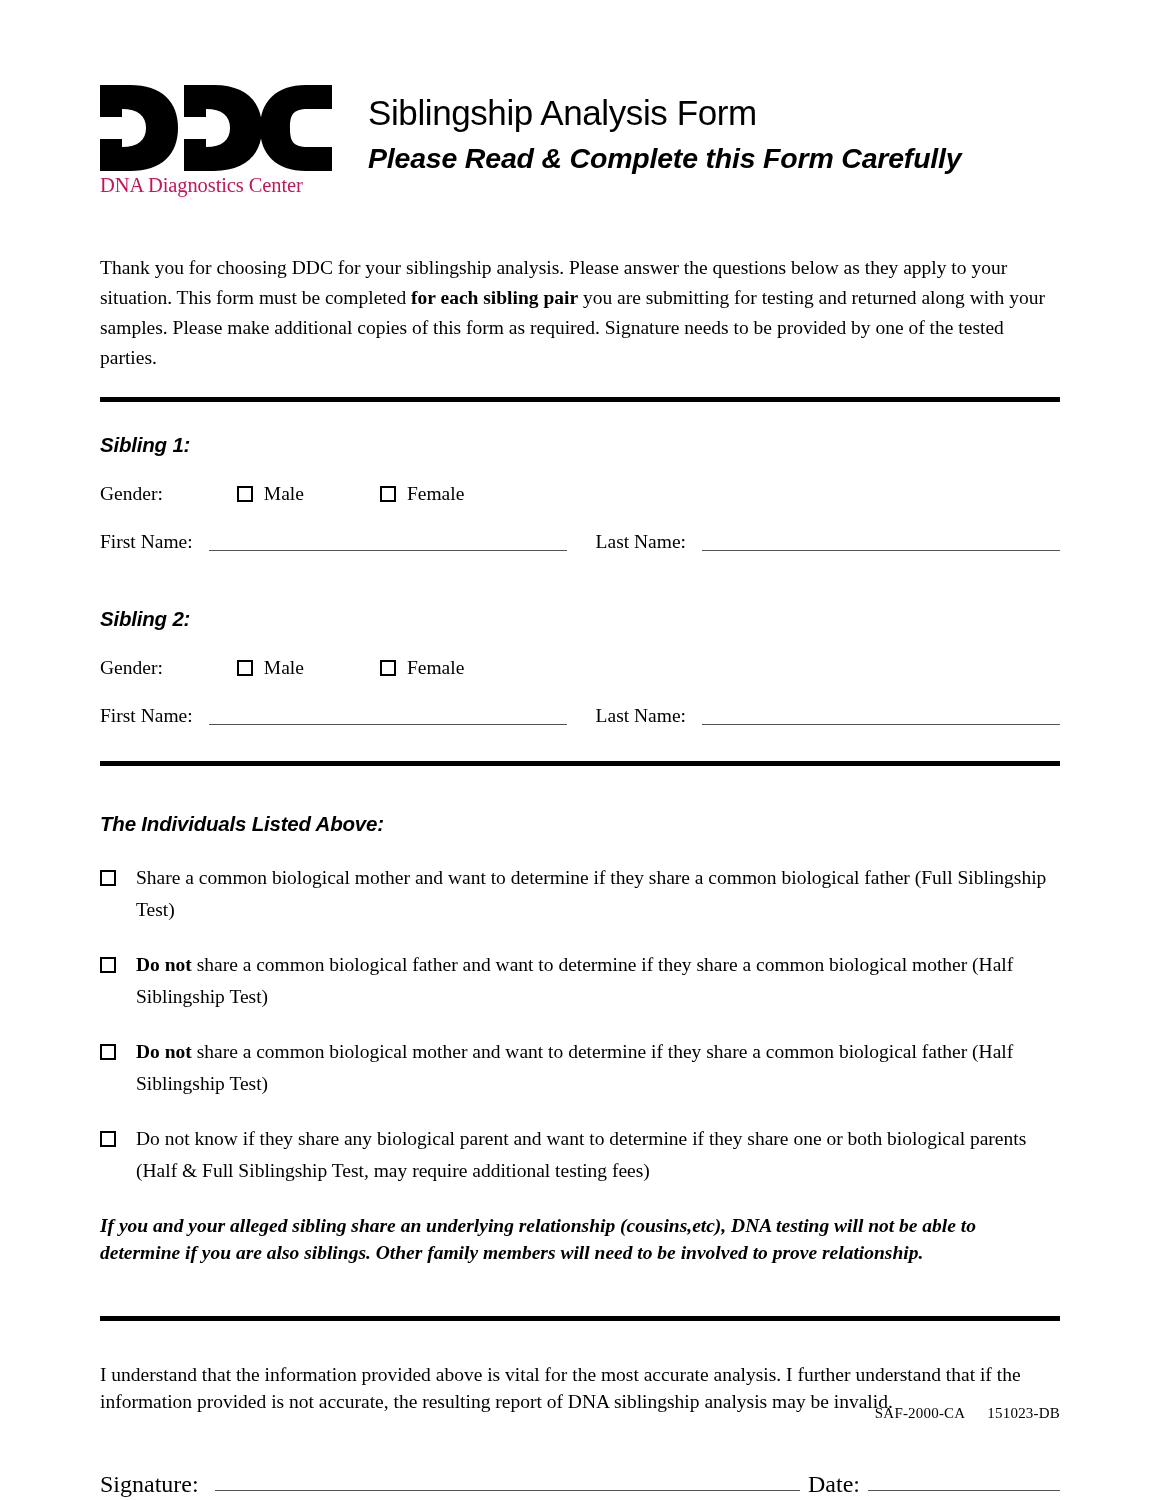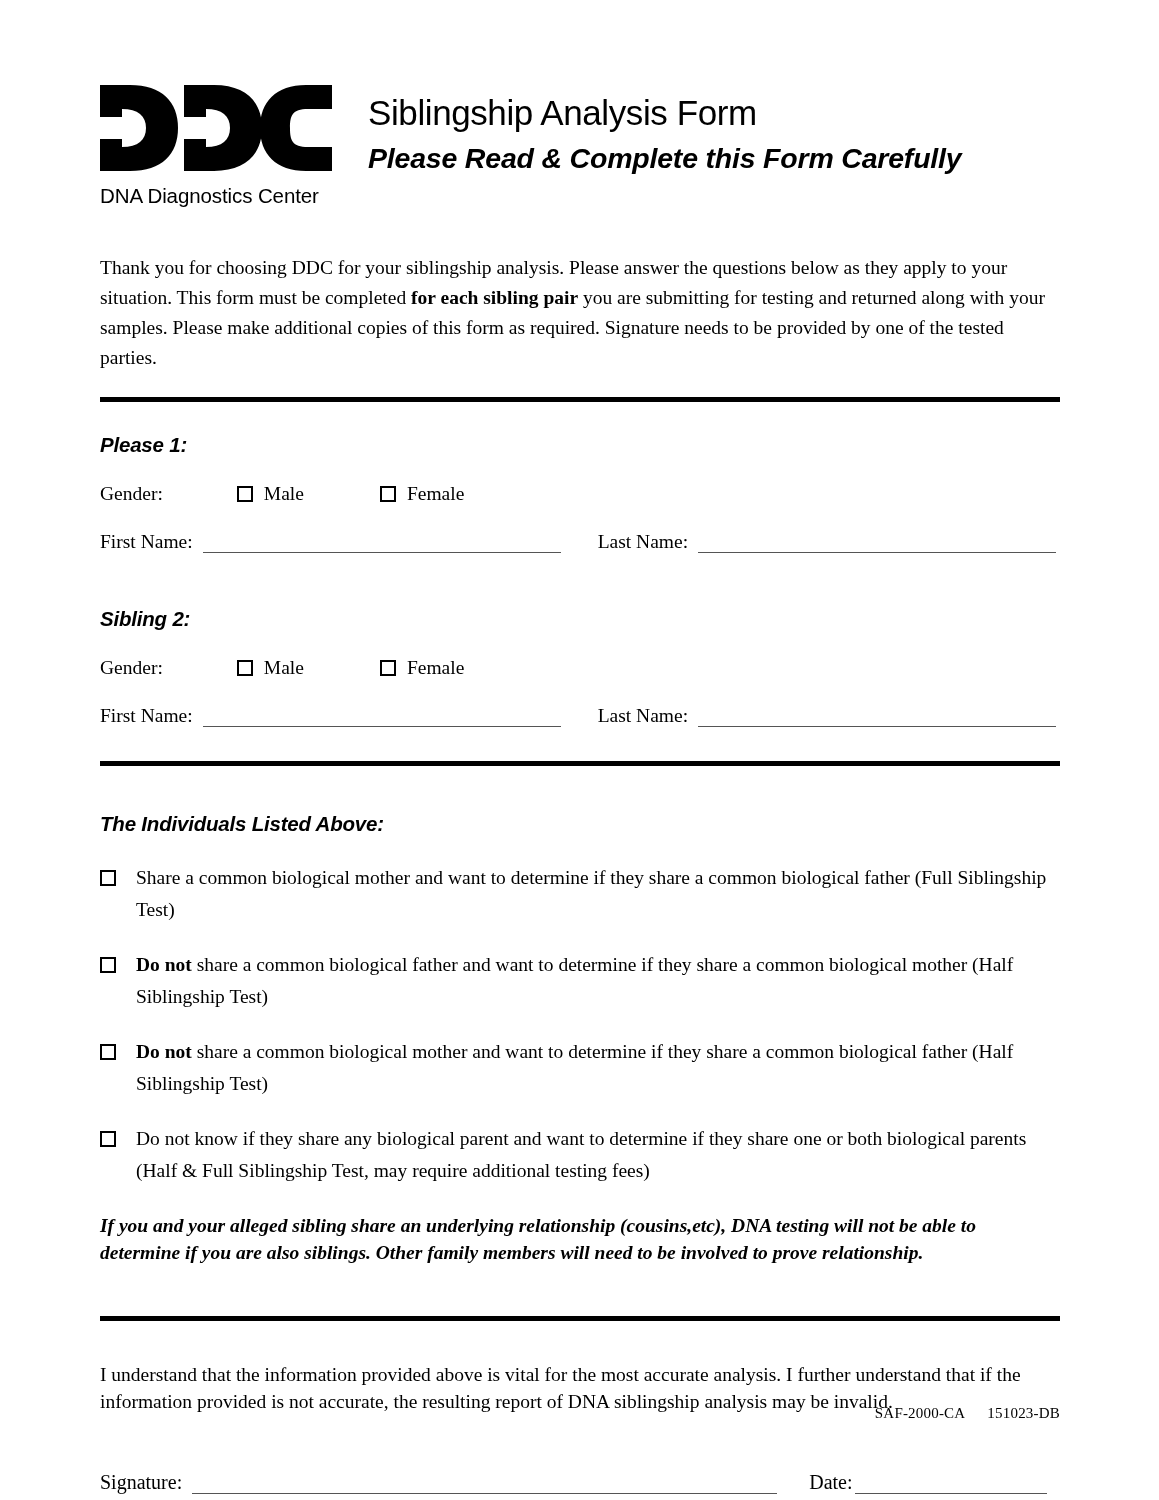--- a/index.html
+++ b/index.html
@@ -39,25 +39,25 @@
     left: 0;
     top: 0;
     width: 232px;
   }
   .logo-mark {
     display: block;
     width: 232px;
     height: 86px;
   }
   .logo-sub {
-    font-family: Liberation Sans, sans-serif;
+    font-family: Liberation Serif, serif;
     font-size: 20.5px;
     letter-spacing: -0.1px;
-    color: #000000;
-    margin-top: 13px;
+    color: #be185d;
+    margin-top: 3px;
     white-space: nowrap;
   }
   .title-block {
     position: absolute;
     left: 268px;
     top: 7px;
   }
   .form-title {
     font-family: "Liberation Sans", sans-serif;
     font-weight: normal;
@@ -135,21 +135,21 @@
   .gender-opt-label { font-size: 19.5px; }
 
   .name-row {
     margin-top: 25px;
     display: flex;
     align-items: flex-end;
     font-size: 19.5px;
   }
   .field {
     display: flex;
-    align-items: flex-end;
+    gap: 6px;
   }
   .field-label { white-space: nowrap; }
   .field-line {
     display: inline-block;
     border-bottom: 1.6px solid #555;
     height: 19px;
     margin-left: 10px;
   }
   .fn-line { width: 358px; }
   .ln-line { width: 358px; }
@@ -191,21 +191,21 @@
   
   .understand {
     margin-top: 40px;
     font-size: 19.5px;
     line-height: 27px;
   }
   .sig-row {
     margin-top: 56px;
     display: flex;
     align-items: flex-end;
-    font-size: 20px;
+    font-size: 24px;
   }
   .sig-line {
     display: inline-block;
     border-bottom: 1.6px solid #555;
     height: 19px;
     margin-left: 10px;
     width: 585px;
   }
   .date-gap { width: 32px; }
   .date-line {
@@ -250,21 +250,21 @@
       <div class="title-block">
         <div class="form-title">Siblingship Analysis Form</div>
         <div class="form-subtitle">Please Read &amp; Complete this Form Carefully</div>
       </div>
     </div>
 
     <p class="intro"><span>Thank you for choosing DDC for your siblingship analysis. Please answer the questions below as they apply to your situation. This form must be completed </span><b>for each sibling pair</b><span> you are submitting for testing and returned along with your samples. Please make additional copies of this form as required. Signature needs to be provided by one of the tested parties.</span></p>
 
     <div class="rule rule-1"></div>
 
-    <div class="section-heading sib1-head">Please 1:</div>
+    <div class="section-heading sib1-head">Sibling 1:</div>
 
     <div class="gender-row">
       <span class="gender-label">Gender:</span>
       <span class="gender-opt">
         <span class="cbox"></span>
         <span class="gender-opt-label">Male</span>
       </span>
       <span class="gender-opt">
         <span class="cbox"></span>
         <span class="gender-opt-label">Female</span>

